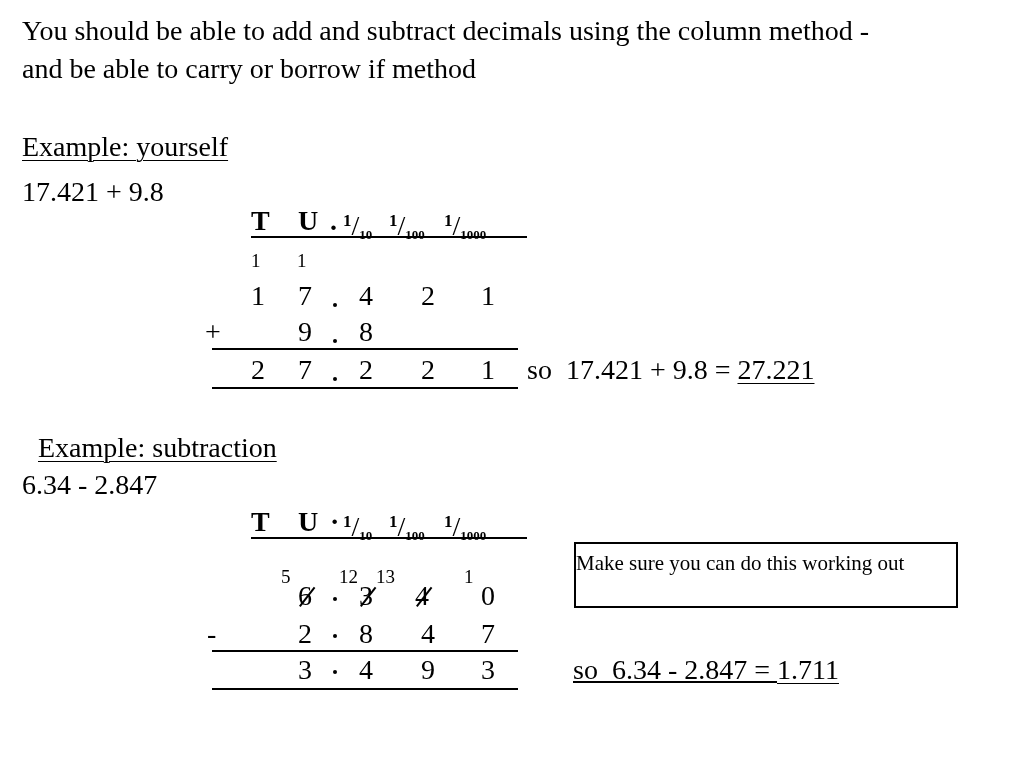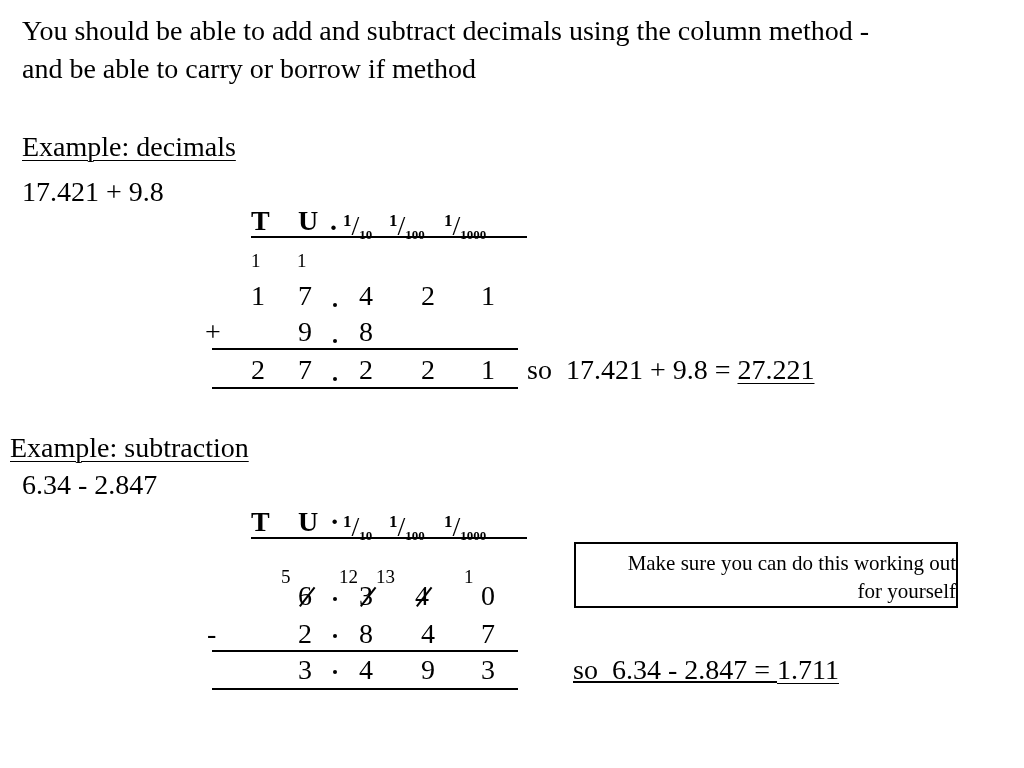--- a/index.html
+++ b/index.html
@@ -20,30 +20,30 @@
     .carry { position: absolute; font-size: 19px; line-height: 20px; }
     .dot { position: absolute; width: 4px; height: 4px; background: #000; border-radius: 50%; }
     .struck { position: relative; display: inline-block; }
     .struck::after {
       content: ""; position: absolute; left: -3px; top: 15px; width: 24px; height: 1.5px;
       background: #000; transform: rotate(-52deg);
     }
     .note-box {
       position: absolute; left: 574px; top: 542px; width: 384px; height: 66px;
       border: 2px solid #000; box-sizing: border-box;
-      font-size: 21px; line-height: 28px; text-align: right; padding-top: 5px;
+      font-size: 21px; line-height: 28px; text-align: left; padding-top: 5px;
     }
   </style>
 </head>
 <body>
 
 <div class="abs txt" style="left:22px; top:15px;">You should be able to add and subtract decimals using the column method -</div>
 <div class="abs txt" style="left:22px; top:53px;">and be able to carry or borrow if method</div>
 
-<div class="abs txt u" style="left:22px; top:131px;">Example: decimals</div>
+<div class="abs txt u" style="left:22px; top:131px;">Example: yourself</div>
 <div class="abs txt" style="left:22px; top:176px;">17.421 + 9.8</div>
 
 <div>
   <span class="abs hdr" style="left:251px; top:206px;">T</span>
   <span class="abs hdr" style="left:298px; top:206px;">U</span>
   <span class="abs hdr" style="left:330px; top:206px;">.</span>
   <span class="abs hdr" style="left:343px; top:206px;"><sup>1</sup><span class="slash">/</span><sub>10</sub></span>
   <span class="abs hdr" style="left:389px; top:206px;"><sup>1</sup><span class="slash">/</span><sub>100</sub></span>
   <span class="abs hdr" style="left:444px; top:206px;"><sup>1</sup><span class="slash">/</span><sub>1000</sub></span>
   <div class="hline" style="left:251px; top:236px; width:276px;"></div>
@@ -76,21 +76,21 @@
   <span class="digit" style="left:356px; top:355px;">2</span>
   <span class="digit" style="left:418px; top:355px;">2</span>
   <span class="digit" style="left:478px; top:355px;">1</span>
 </div>
 <div class="hline" style="left:212px; top:387px; width:306px;"></div>
 
 <div class="abs txt" style="left:527px; top:354px;">
   <span style="white-space:pre;">so  17.421 + 9.8 = </span><span class="u">27.221</span>
 </div>
 
-<div class="abs txt u" style="left:10px; top:432px;">Example: subtraction</div>
+<div class="abs txt u" style="left:38px; top:432px;">Example: subtraction</div>
 <div class="abs txt" style="left:22px; top:469px;">6.34 - 2.847</div>
 
 <div>
   <span class="abs hdr" style="left:251px; top:507px;">T</span>
   <span class="abs hdr" style="left:298px; top:507px;">U</span>
   <span class="abs hdr" style="left:330px; top:507px;">·</span>
   <span class="abs hdr" style="left:343px; top:507px;"><sup>1</sup><span class="slash">/</span><sub>10</sub></span>
   <span class="abs hdr" style="left:389px; top:507px;"><sup>1</sup><span class="slash">/</span><sub>100</sub></span>
   <span class="abs hdr" style="left:444px; top:507px;"><sup>1</sup><span class="slash">/</span><sub>1000</sub></span>
   <div class="hline" style="left:251px; top:537px; width:276px;"></div>
@@ -127,14 +127,13 @@
   <span class="digit" style="left:478px; top:655px;">3</span>
 </div>
 <div class="hline" style="left:212px; top:688px; width:306px;"></div>
 
 <div class="abs txt" style="left:573px; top:654px;">
   <span style="white-space:pre;text-decoration:underline;">so  6.34 - 2.847 = </span><span class="u">1.711</span>
 </div>
 
 <div class="note-box">
   <div>Make sure you can do this working out</div>
-  <div>for yourself</div>
 </div>
 
 </body></html>

